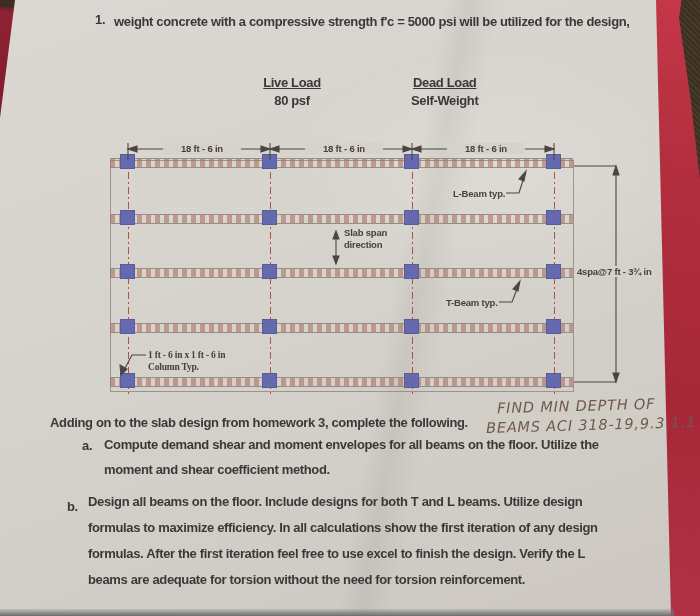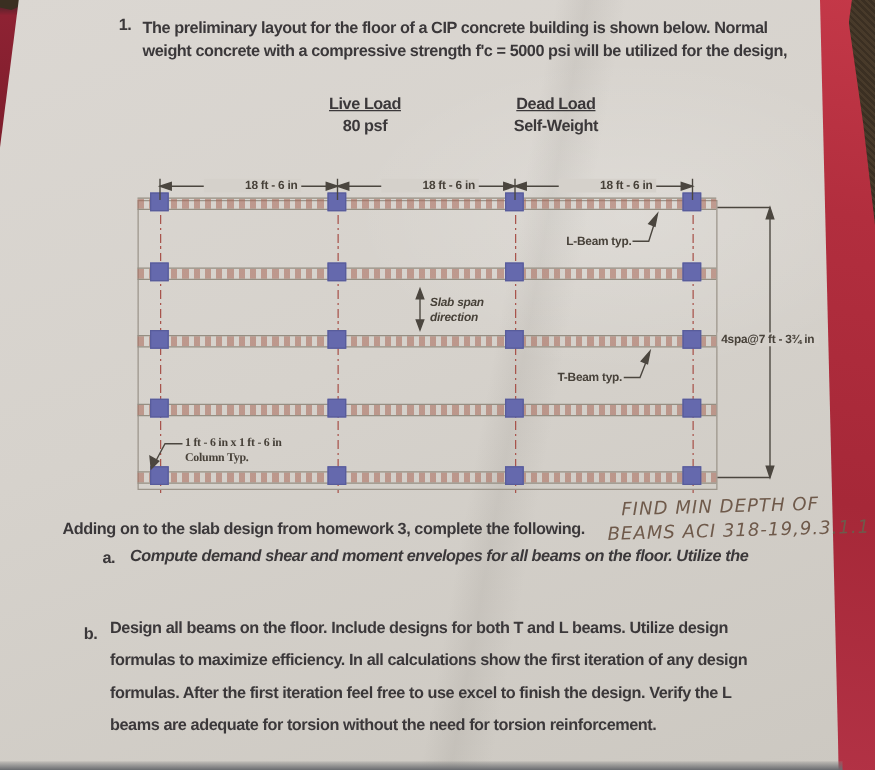--- a/index.html
+++ b/index.html
@@ -23,27 +23,27 @@
       linear-gradient(100deg,transparent 55%,rgba(110,105,98,.10) 58%,transparent 62%),
       linear-gradient(160deg,#dbd7d2 0%,#d6d2cc 45%,#ccc8c1 100%);
     clip-path:polygon(15px 0,656px 0,671px 616px,0 616px,0 118px);}
   .bottom-shadow{position:absolute;left:0;top:609px;width:674px;height:7px;
     background:linear-gradient(180deg,rgba(150,148,145,.25),#6a6c70);}
   
   .print{position:absolute;color:#3b383a;font-weight:700;font-size:13px;
     letter-spacing:-.35px;white-space:nowrap;}
   .plines div{height:19px;line-height:19px;}
   .plines-wide div{height:26px;line-height:26px;}
-  .plines-med div{height:25px;line-height:25px;font-style:italic;}
+  .plines-med div{height:25px;line-height:25px;}
   .u{text-decoration:underline;}
   .loadcol div{height:18px;line-height:18px;text-align:center;}
   
   .diag-label{position:absolute;color:#474139;font-weight:700;font-size:9.5px;
     letter-spacing:-.2px;white-space:nowrap;}
-  .dim-bg{background:#d5d1cb;padding:0 3px;text-align:right;}
+  .dim-bg{background:#d5d1cb;padding:0 3px;text-align:center;}
   .slab-outline{position:absolute;left:110px;top:160px;width:462px;height:230px;
     border:1px solid #9b948a;}
   .gridline{position:absolute;top:157px;width:1px;height:238px;
     background:repeating-linear-gradient(180deg,#a8544c 0 7px,transparent 7px 10px,#a8544c 10px 12px,transparent 12px 15px);}
   .beam{position:absolute;left:110px;width:463px;height:8px;
     border-top:1px solid #958e82;border-bottom:1px solid #958e82;
     background:repeating-linear-gradient(90deg,rgba(168,104,88,.55) 0 5px,transparent 5px 9px);}
   .col-sq{position:absolute;width:15px;height:15px;background:#6569ad;border:1px solid #585c9b;box-sizing:border-box;}
   .overlay-svg{position:absolute;inset:0;pointer-events:none;}
   
@@ -58,21 +58,20 @@
 
   <div class="bg-red-right"></div>
   <div class="bg-carpet-tr"></div>
   <div class="bg-red-tl"></div>
   <div class="bg-carpet-tl"></div>
   <div class="paper"></div>
   <div class="bottom-shadow"></div>
 
   <div class="print" style="left:95px;top:12px;">1.</div>
   <div class="print plines" style="left:114px;top:12px;">
-    <div>The preliminary layout for the floor of a CIP concrete building is shown below. Normal</div>
     <div>weight concrete with a compressive strength f'c = 5000 psi will be utilized for the design,</div>
   </div>
 
   <div class="print loadcol" style="left:263px;top:74px;text-align:center;width:58px;">
     <div class="u">Live Load</div>
     <div>80 psf</div>
   </div>
   <div class="print loadcol" style="left:383px;top:74px;margin-left:28px;">
     <div class="u">Dead Load</div>
     <div>Self-Weight</div>
@@ -148,38 +147,39 @@
         <polygon points="121,375 120,365 127,369"></polygon>
       </g>
     </svg>
 
     <div class="diag-label dim-bg" style="left:163px;top:143px;width:72px;">18 ft - 6 in</div>
     <div class="diag-label dim-bg" style="left:305px;top:143px;width:72px;">18 ft - 6 in</div>
     <div class="diag-label dim-bg" style="left:447px;top:143px;width:72px;">18 ft - 6 in</div>
     <div class="diag-label dim-bg" style="left:574px;top:266px;">4spa@7 ft - 3¾ in</div>
     <div class="diag-label" style="left:453px;top:188px;">L-Beam typ.</div>
     <div class="diag-label" style="left:446px;top:297px;">T-Beam typ.</div>
-    <div class="diag-label" style="left:344px;top:237px;line-height:11.5px;font-style:italic;">
+    <div class="diag-label" style="left:344px;top:227px;line-height:11.5px;">
       <div>Slab span</div>
       <div>direction</div>
     </div>
     <div class="diag-label" style="left:148px;top:350px;line-height:11.5px;font-family:Liberation Serif, serif;">
       <div>1 ft - 6 in x 1 ft - 6 in</div>
       <div>Column Typ.</div>
     </div>
   </div>
 
   <div class="print" style="left:50px;top:415px;text-align:right;">Adding on to the slab design from homework 3, complete the following.</div>
 
   <div class="hand" style="left:497px;top:398px;">FIND MIN DEPTH OF</div>
   <div class="hand" style="left:486px;top:417px;">BEAMS ACI 318-19,9.3.1.1</div>
 
   <div class="print" style="left:82px;top:438px;">a.</div>
   <div class="print plines-med" style="left:104px;top:432px;">
     <div>Compute demand shear and moment envelopes for all beams on the floor. Utilize the</div>
+    <div>moment and shear coefficient method.</div>
   </div>
 
   <div class="print" style="left:67px;top:499px;">b.</div>
   <div class="print plines-wide" style="left:88px;top:489px;">
     <div>Design all beams on the floor. Include designs for both T and L beams. Utilize design</div>
     <div>formulas to maximize efficiency. In all calculations show the first iteration of any design</div>
     <div>formulas. After the first iteration feel free to use excel to finish the design. Verify the L</div>
     <div>beams are adequate for torsion without the need for torsion reinforcement.</div>
   </div>
 

